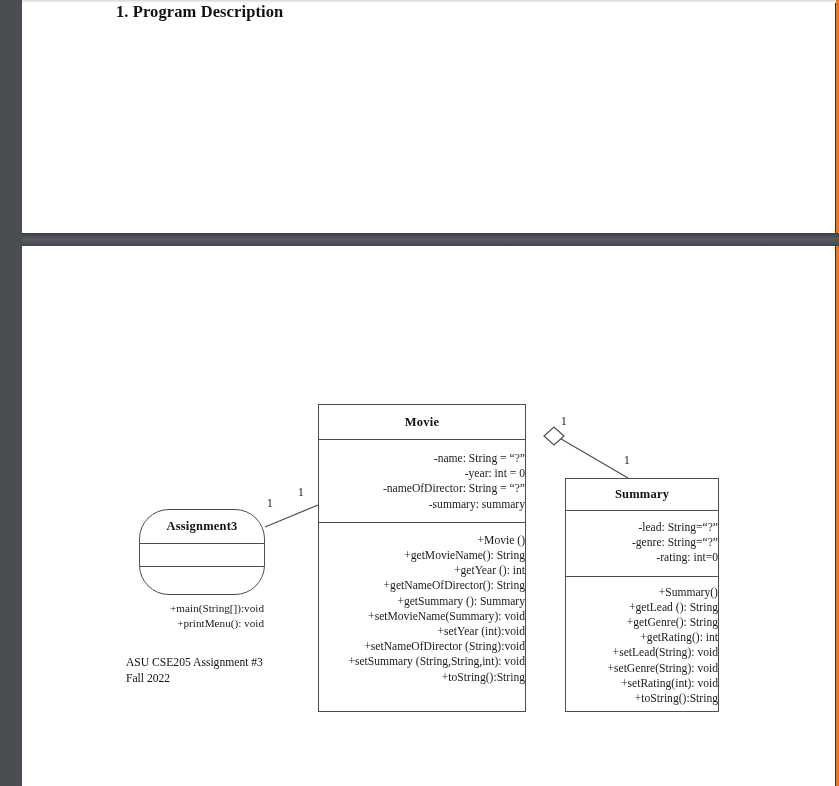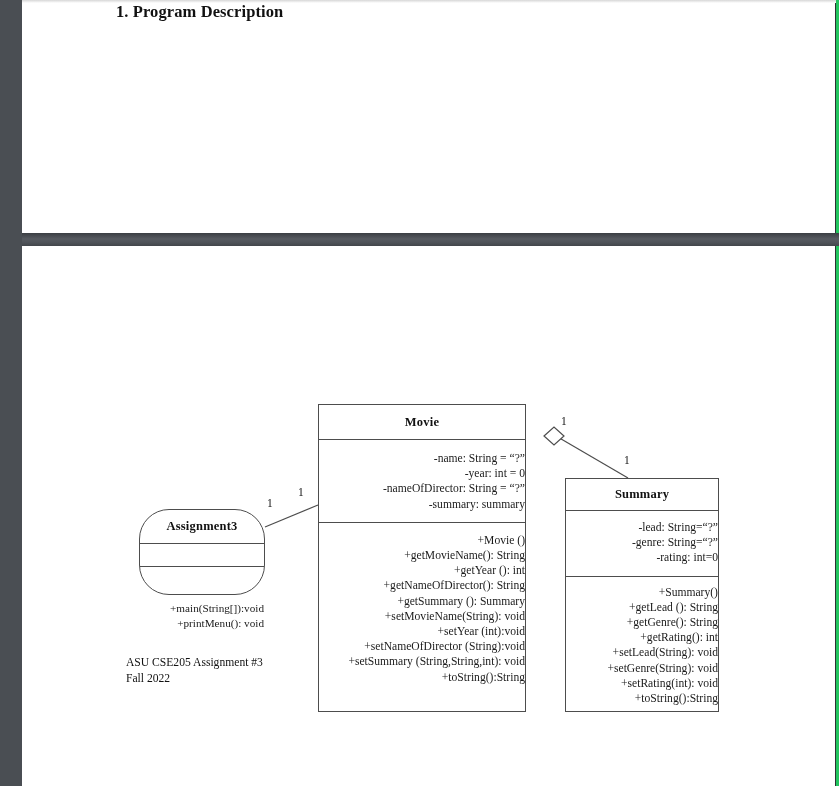--- a/index.html
+++ b/index.html
@@ -15,21 +15,21 @@
     font-family: "Liberation Serif", serif;
     position: relative;
   }
 
   
   #viewer {
     position: absolute;
     left: 0; top: 0;
     width: 839px;
     height: 786px;
-    background: #22c55e;
+    background: #f97316;
   }
   .gutter-left {
     position: absolute;
     left: 0; top: 0;
     width: 22px;
     height: 786px;
     background: #4a4e53;
   }
   .page {
     position: absolute;
@@ -235,21 +235,21 @@
             <div>-nameOfDirector:  String  = “?”</div>
             <div>-summary:  summary</div>
           </div>
         <div class="uml-sep"></div>
         <div class="uml-compartment ops">
             <div>+Movie ()</div>
             <div>+getMovieName():  String</div>
             <div>+getYear ():  int</div>
             <div>+getNameOfDirector():  String</div>
             <div>+getSummary ():  Summary</div>
-            <div>+setMovieName(String):  void</div>
+            <div>+setMovieName(Summary):  void</div>
             <div>+setYear (int):void</div>
             <div>+setNameOfDirector  (String):void</div>
             <div>+setSummary  (String,String,int):  void</div>
             <div>+toString():String</div>
           </div>
       </div>
 
       <div class="uml-class" id="class-summary">
         <div class="uml-name">Summary</div>
         <div class="uml-sep"></div>

